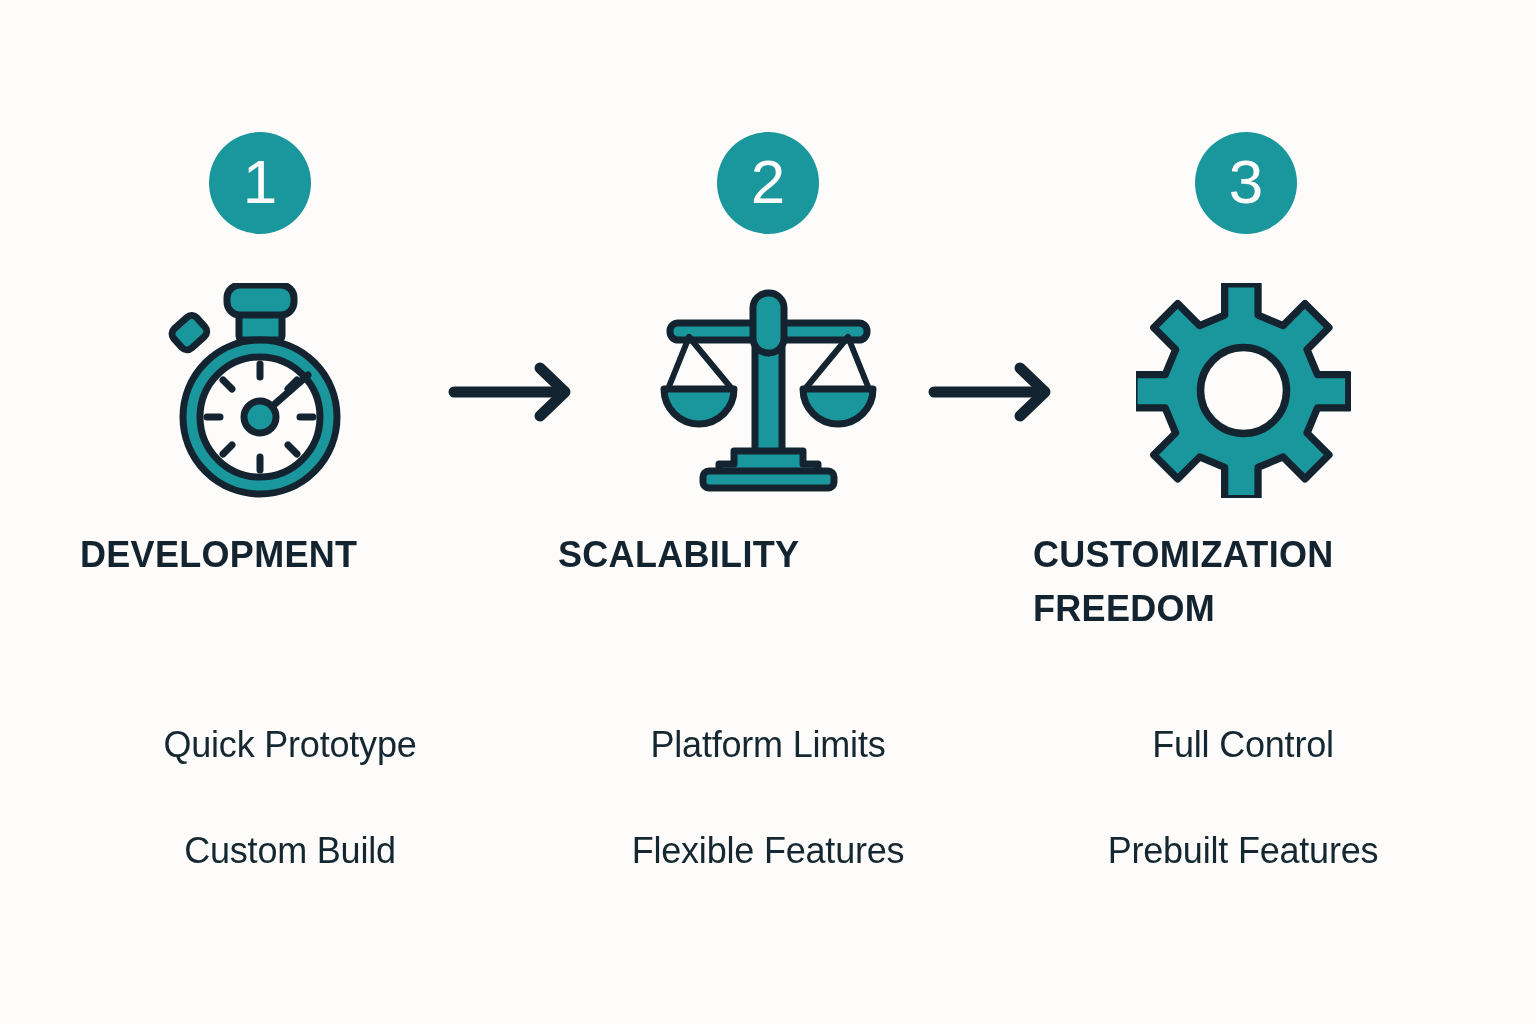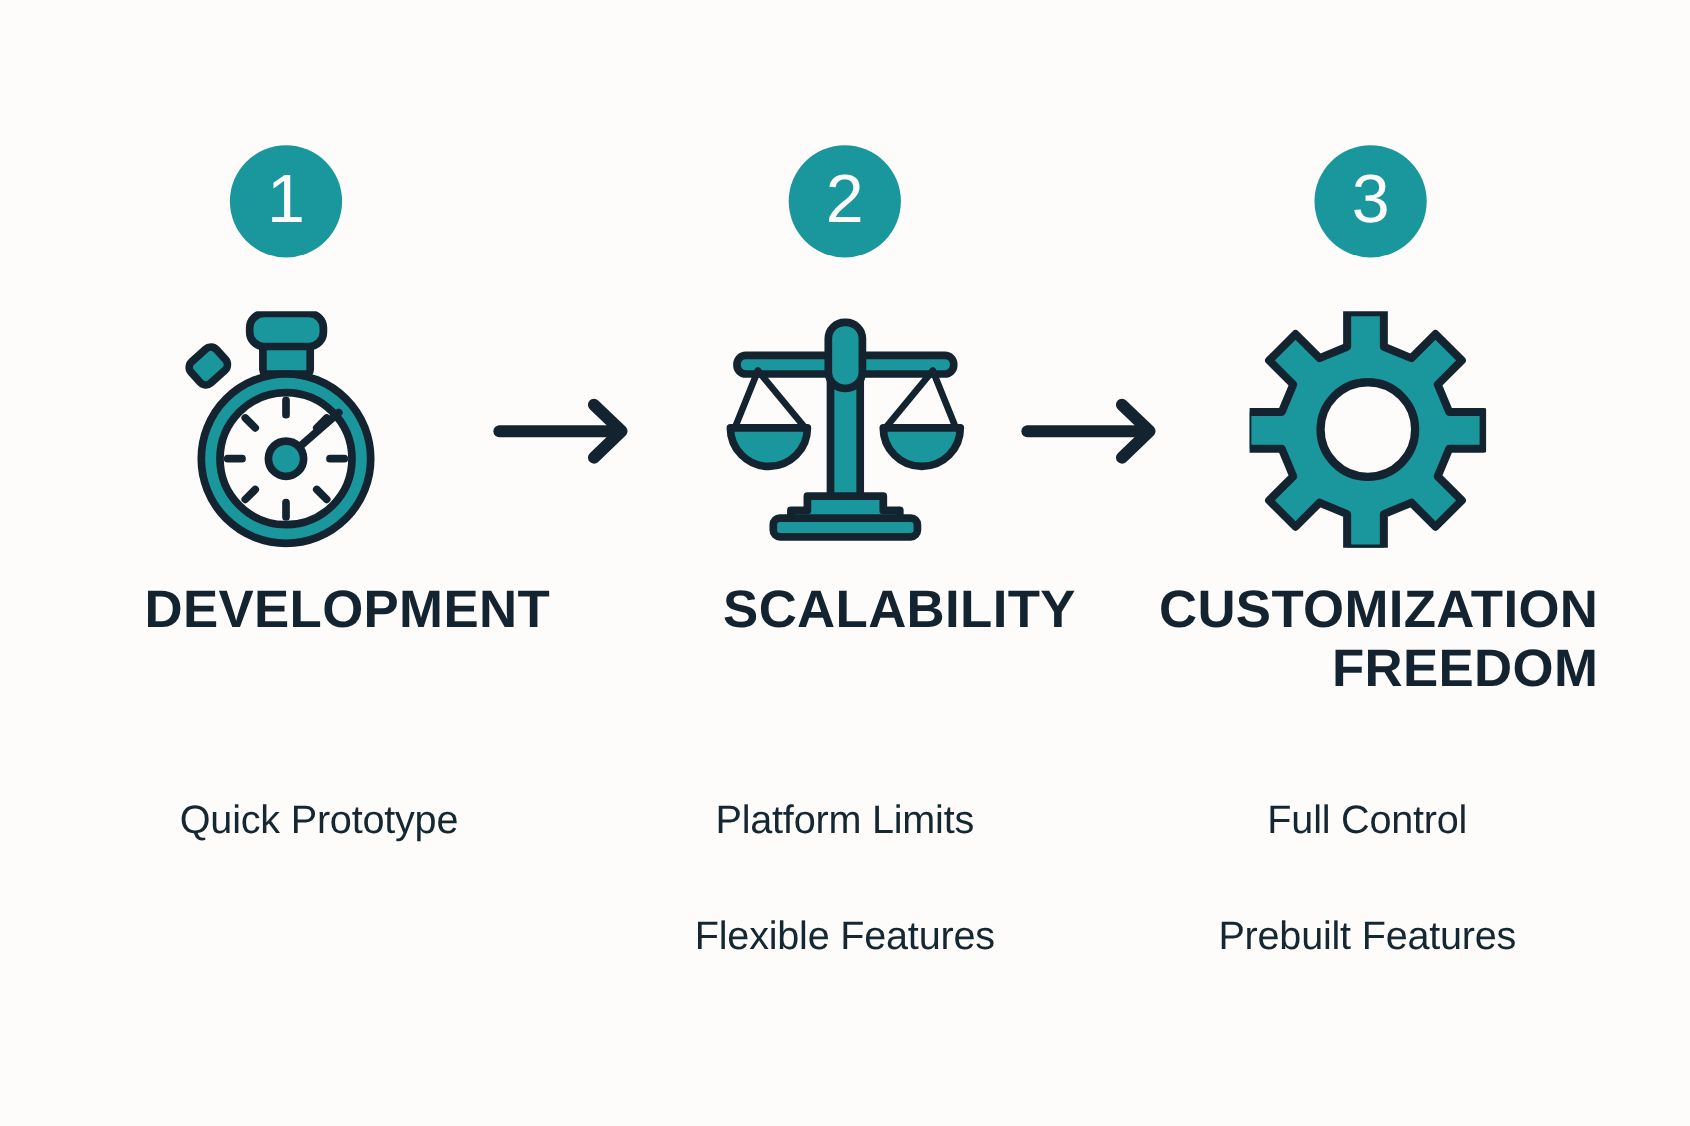--- a/index.html
+++ b/index.html
@@ -81,23 +81,23 @@
   .col-0 .icon-wrap { left: 65px; }
   .col-1 .icon-wrap { left: 95px; }
   .col-2 .icon-wrap { left: 95px; }
 
   
   .step-title {
     position: absolute;
     top: 528px;
     width: 420px;
     left: 0;
-    text-align: right;
+    text-align: left;
     color: #132430;
-    font-size: 48px;
+    font-size: 36px;
     font-weight: bold;
     line-height: 54px;
     letter-spacing: 0.3px;
     font-family: "Liberation Sans", sans-serif;
   }
 
   .step-items {
     position: absolute;
     top: 692px;
     left: 0;
@@ -166,20 +166,21 @@
           <circle cx="112" cy="134" r="16" fill="#1A979C" stroke="#132430" stroke-width="7"></circle>
         </svg>
       </div>
 
       <div class="step-title">
         <div>DEVELOPMENT</div>
       </div>
 
       <div class="step-items">
         <div class="step-item">Quick Prototype</div>
+        <div class="step-item">Custom Build</div>
       </div>
     </div>
 
     <div class="step-col col-1">
 
       <div class="badge">
         <span class="badge-num">2</span>
       </div>
 
       <div class="icon-wrap">

